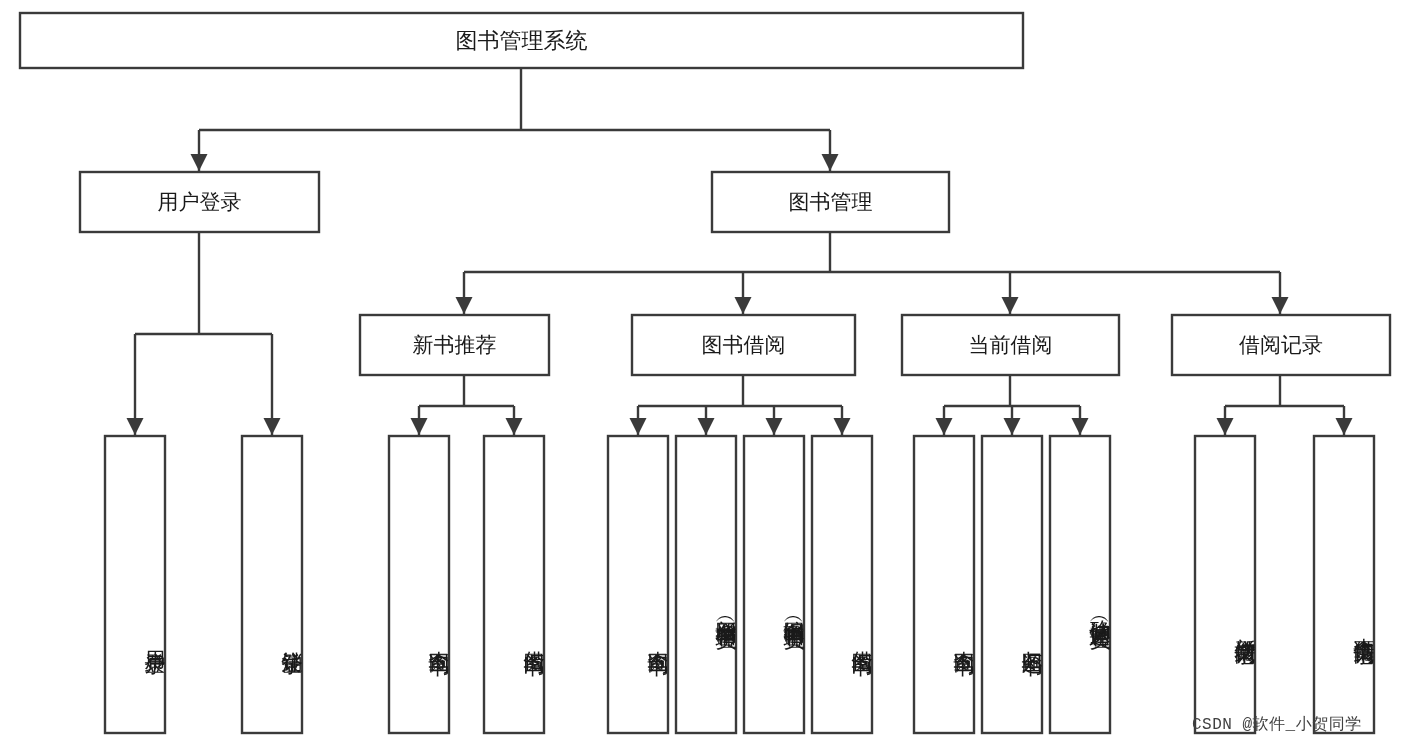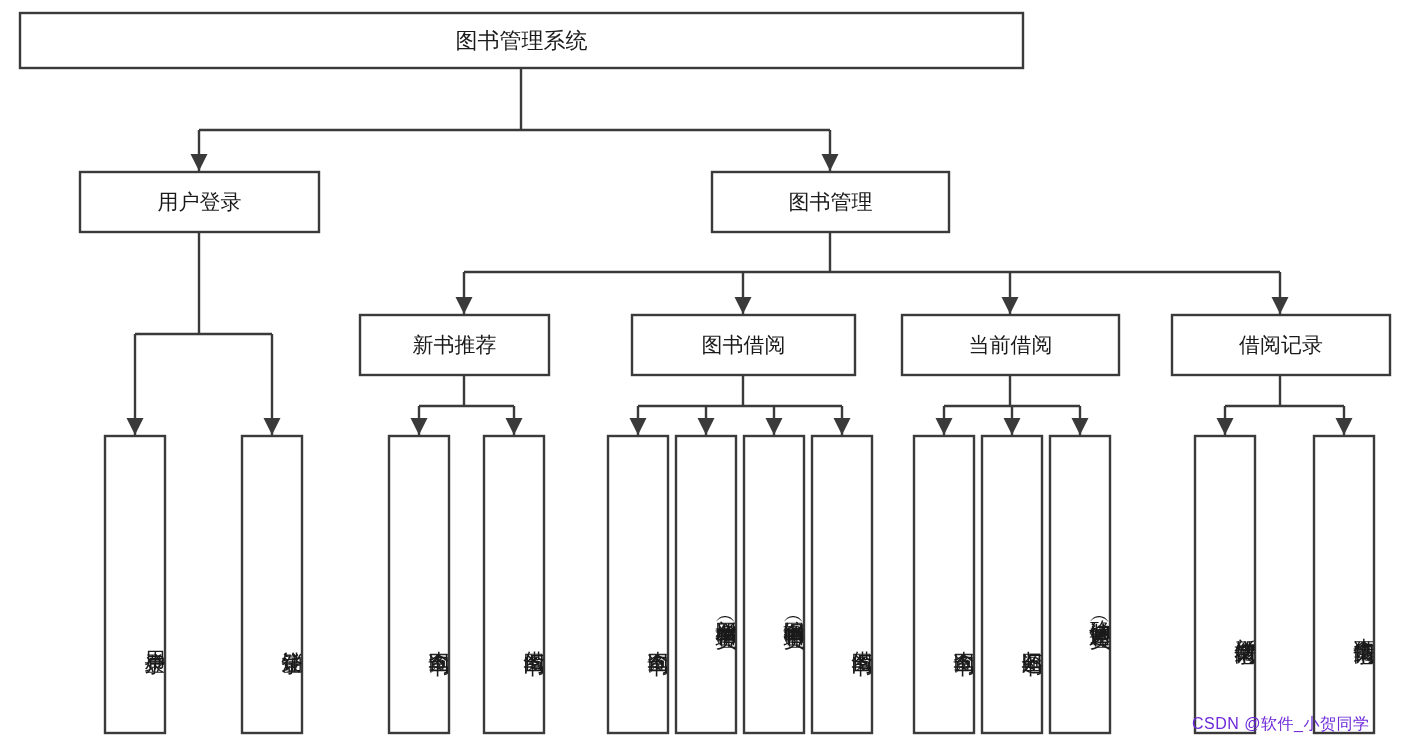--- a/index.html
+++ b/index.html
@@ -72,23 +72,23 @@
     letter-spacing: 1.5px;
     text-align: center;
     white-space: nowrap;
     pointer-events: none;
     display: flex;
     align-items: flex-start;
     justify-content: center;
   }
   .watermark {
     position: absolute;
-    font-family: Liberation Sans, sans-serif;
+    font-family: Liberation Mono, monospace;
     font-size: 16px;
-    color: #6d28d9;
+    color: #404040;
     white-space: nowrap;
     letter-spacing: 0.5px;
   }
 </style>
 </head>
 <body>
 
 <div id="diagram-root">
   <svg class="diagram-canvas" viewBox="0 0 1405 747">
     <g id="edges-layer">

